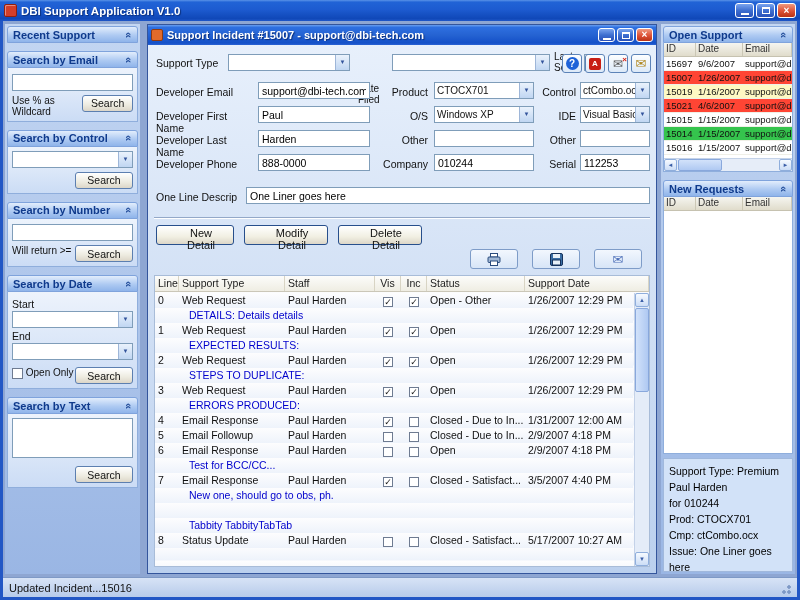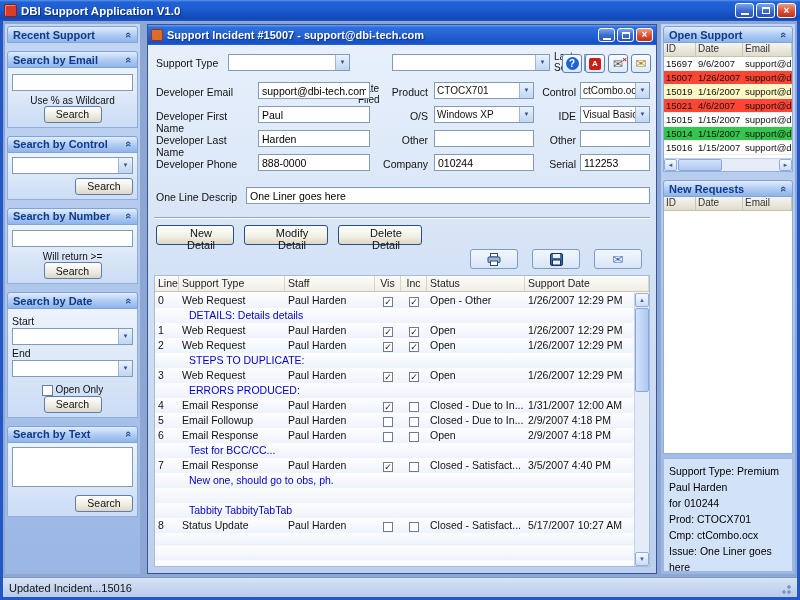--- a/index.html
+++ b/index.html
@@ -40,22 +40,22 @@
     border:1px solid #7FA3DC;color:#0F3A8C;font-weight:bold;font-size:11px;}
   .chev{font-size:11px;font-weight:bold;color:#26509C;display:inline-block;
     transform:rotate(90deg);line-height:10px;}
   .pbody{background:linear-gradient(180deg,#EDF3FC,#CBDCF5);
     border:1px solid #8FAEDC;border-top:none;padding:4px;}
 
   .sb-input{width:100%;height:17px;border:1px solid #7F9DB9;background:#fff;
     font:11px "Liberation Sans",sans-serif;padding:0 2px;}
   .sb-textarea{width:100%;height:40px;border:1px solid #7F9DB9;background:#fff;
     font:11px "Liberation Sans",sans-serif;resize:none;padding:1px 2px;}
-  .hint-row{display:flex;justify-content:space-between;align-items:center;
-    margin-top:4px;font-size:10px;color:#111;flex-direction:column;}
+  .hint-row{display:flex;justify-content:space-between;align-items:flex-start;
+    margin-top:4px;font-size:10px;color:#111;}
   .btn-row{display:flex;justify-content:flex-end;margin-top:4px;}
   .sb-btn{width:58px;height:17px;font:10.5px "Liberation Sans",sans-serif;
     border:1px solid #5C7FB0;border-radius:3px;color:#111;
     background:linear-gradient(180deg,#FFFFFF,#EDEBE0 60%,#DCD6C8);}
   .combo{position:relative;height:17px;background:#fff;border:1px solid #7F9DB9;
     font-size:10px;line-height:15px;padding:0 16px 0 2px;overflow:hidden;white-space:pre;color:#111;}
   .combo .arr{position:absolute;right:0;top:0;bottom:0;width:14px;
     background:linear-gradient(180deg,#EAF2FC,#C0D6F2);border-left:1px solid #9EB6D8;
     color:#33549C;font-size:6px;display:flex;align-items:center;justify-content:center;}
   .cb{display:inline-block;width:11px;height:11px;border:1px solid #6E7B91;background:#fff;
@@ -454,20 +454,23 @@
               <div class="trow">
                 <span class="cell c-line">1</span>
                 <span class="cell c-type">Web Request</span>
                 <span class="cell c-staff">Paul Harden</span>
                 <span class="cell c-vis"><span class="cb">✓</span></span>
                 <span class="cell c-inc"><span class="cb">✓</span></span>
                 <span class="cell c-status">Open</span>
                 <span class="cell c-date">1/26/2007 12:29 PM</span>
               </div>
               <div class="trow">
+                <span class="note">EXPECTED RESULTS:</span>
+              </div>
+              <div class="trow">
                 <span class="cell c-line">2</span>
                 <span class="cell c-type">Web Request</span>
                 <span class="cell c-staff">Paul Harden</span>
                 <span class="cell c-vis"><span class="cb">✓</span></span>
                 <span class="cell c-inc"><span class="cb">✓</span></span>
                 <span class="cell c-status">Open</span>
                 <span class="cell c-date">1/26/2007 12:29 PM</span>
               </div>
               <div class="trow">
                 <span class="note">STEPS TO DUPLICATE:</span>

